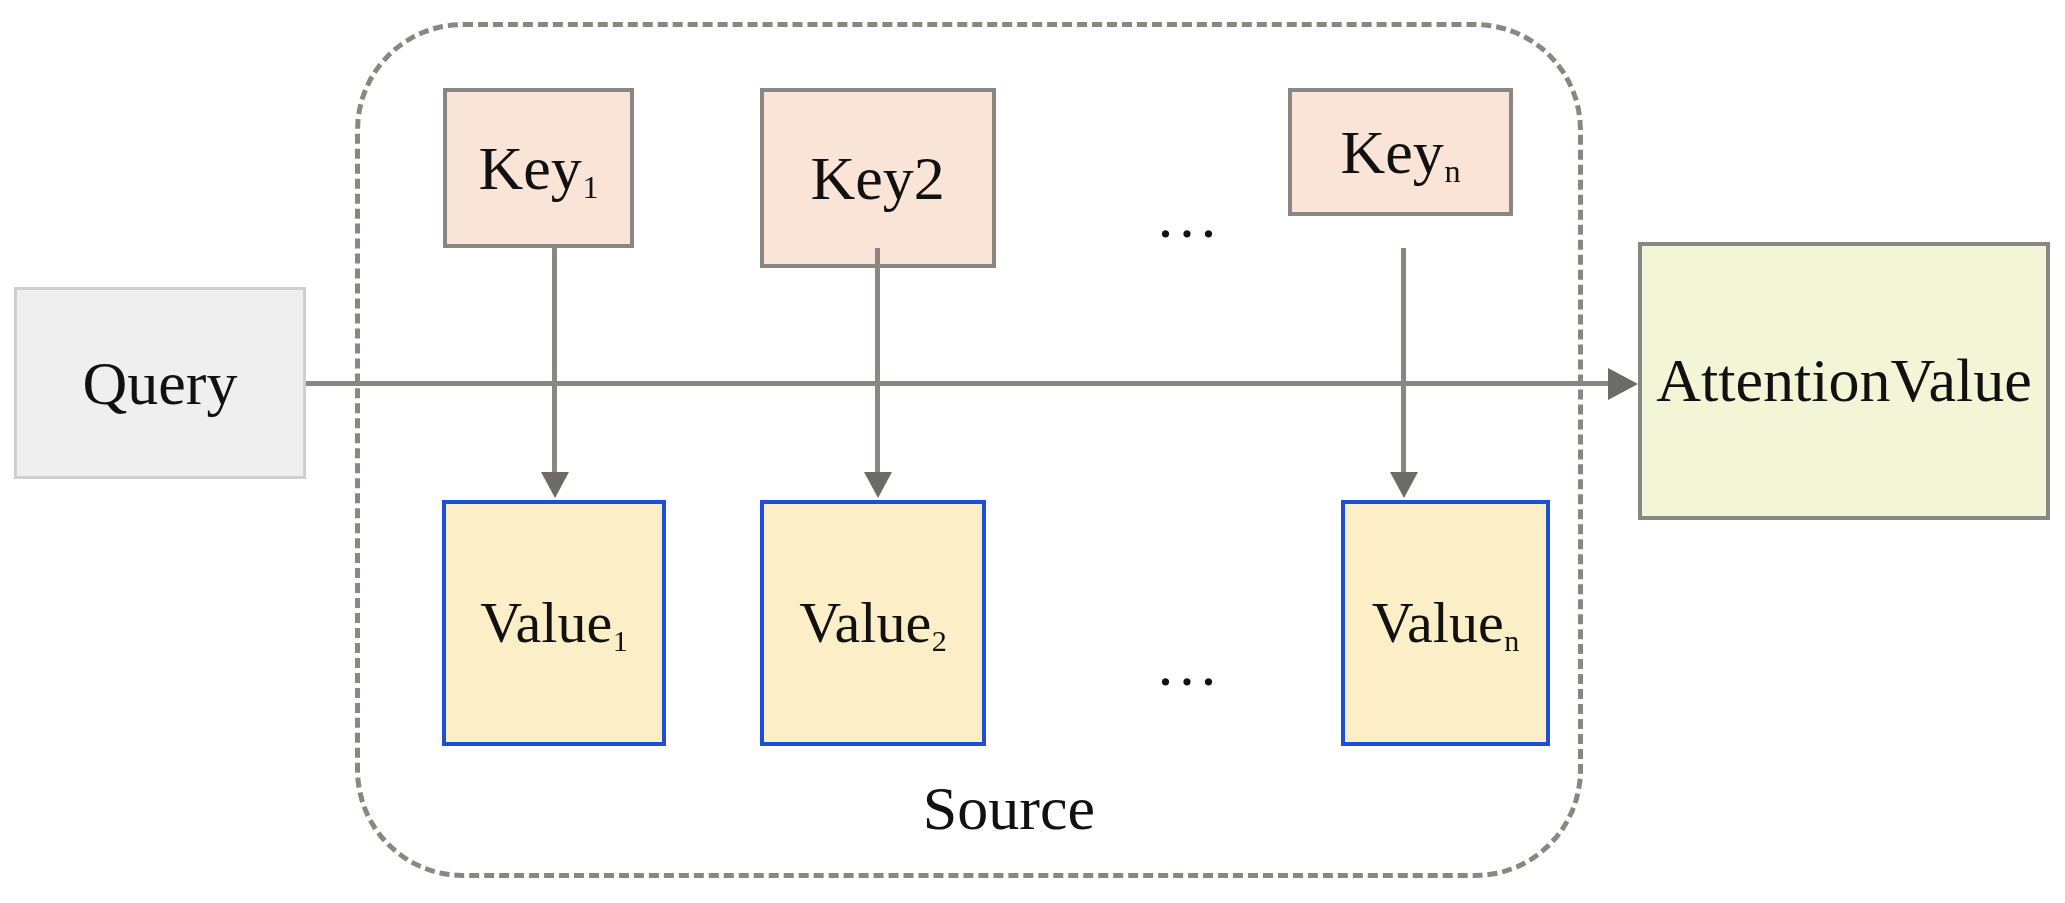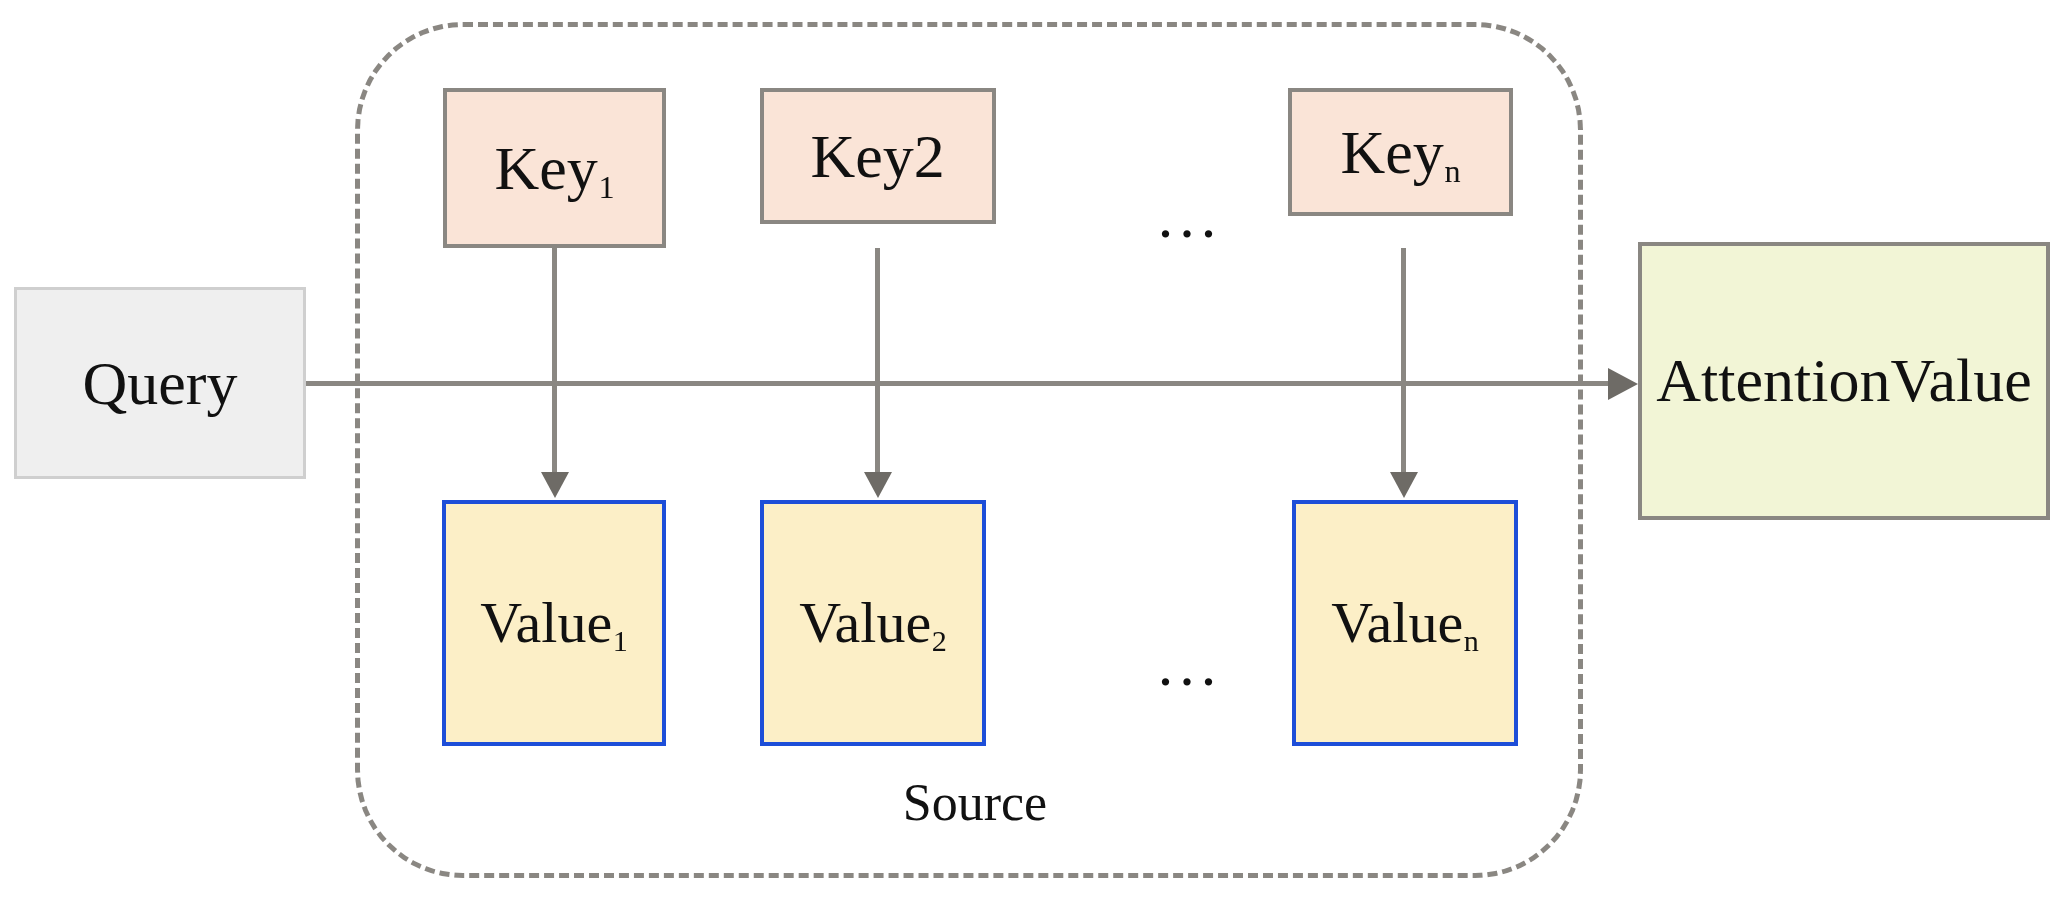--- a/index.html
+++ b/index.html
@@ -73,23 +73,23 @@
   .source-frame {
     position: absolute;
     box-sizing: border-box;
     border: 5px dashed #8a8782;
     border-radius: 108px;
     background: transparent;
   }
 
   .source-label {
     position: absolute;
-    font-size: 52px;
+    font-size: 62px;
     color: #111111;
-    text-align: center;
+    text-align: right;
     white-space: nowrap;
   }
 
   
   .vline {
     position: absolute;
     background: #8a8782;
     width: 5px;
   }
   .arrowhead-down {
@@ -126,43 +126,43 @@
 <body>
 
 <div id="canvas">
 
   <div class="source-frame" style="left:355px; top:22px; width:1228px; height:856px;"></div>
 
   <div class="box box-query" style="left:14px; top:287px; width:292px; height:192px;text-align:right;">
     <span class="lbl">Query</span>
   </div>
 
-  <div class="box box-key" style="left:443px; top:88px; width:223px; height:160px;">
+  <div class="box box-key" style="left:443px; top:88px; width:191px; height:160px;">
     <span class="lbl"><span>Key</span><span class="sub">1</span></span>
   </div>
 
-  <div class="box box-key" style="left:760px; top:88px; width:236px; height:136px;">
+  <div class="box box-key" style="left:760px; top:88px; width:236px; height:180px;">
     <span class="lbl"><span>Key2</span><span class="sub"></span></span>
   </div>
 
   <div class="box box-key" style="left:1288px; top:88px; width:225px; height:128px;">
     <span class="lbl"><span>Key</span><span class="sub">n</span></span>
   </div>
 
   <div class="ellipsis" style="left:1125px; top:92px; width:130px; height:160px; display:flex; align-items:flex-end; justify-content:center;">...</div>
 
   <div class="box box-value" style="left:442px; top:500px; width:224px; height:246px;">
     <span class="lbl"><span>Value</span><span class="sub">1</span></span>
   </div>
 
   <div class="box box-value" style="left:760px; top:500px; width:226px; height:246px;">
     <span class="lbl"><span>Value</span><span class="sub">2</span></span>
   </div>
 
-  <div class="box box-value" style="left:1292px; top:500px; width:226px; height:246px;">
+  <div class="box box-value" style="left:1341px; top:500px; width:209px; height:246px;">
     <span class="lbl"><span>Value</span><span class="sub">n</span></span>
   </div>
 
   <div class="ellipsis" style="left:1125px; top:500px; width:130px; height:200px; display:flex; align-items:flex-end; justify-content:center;">...</div>
 
   <div class="vline" style="left:552px; top:248px; height:226px;"></div>
   <div class="arrowhead-down" style="left:541px; top:472px;"></div>
 
   <div class="vline" style="left:875px; top:248px; height:226px;"></div>
   <div class="arrowhead-down" style="left:864px; top:472px;"></div>

